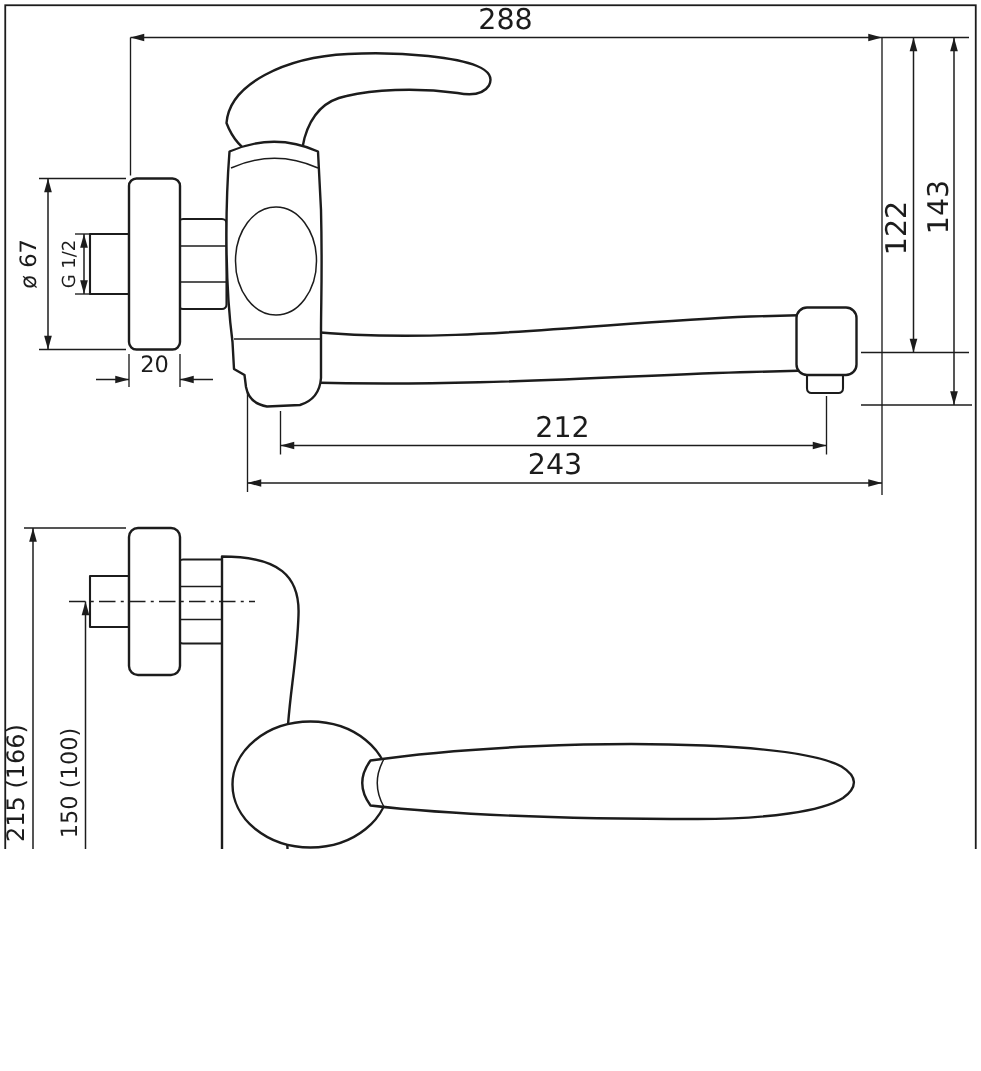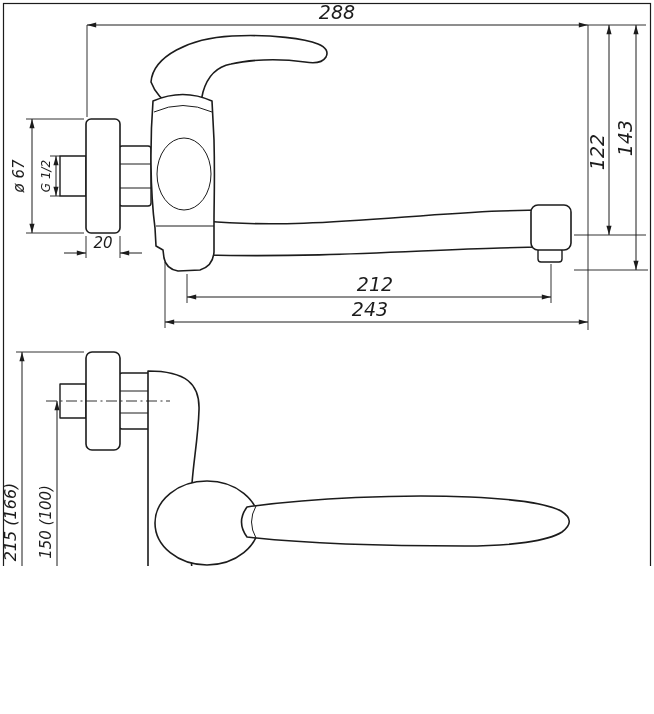--- a/index.html
+++ b/index.html
@@ -1,17 +1,17 @@
 <!DOCTYPE html>
 <html style="--line: #1c1c1c; --bg: #ffffff;"><head>
 <meta charset="utf-8">
 <style>
   :root { --line: #1c1c1c; --bg: #ffffff; }
   html, body { margin: 0; padding: 0; background: var(--bg); }
-  .stage { width: 654px; height: 566px; position: relative; background: var(--bg); font-style: italic; }
+  .stage { width: 654px; height: 566px; position: relative; background: var(--bg); }
   svg { display: block; }
   .outline  { fill: #fff; stroke: var(--line); stroke-width: 1.6; stroke-linejoin: round; }
   .outline2 { fill: #fff; stroke: var(--line); stroke-width: 1.4; stroke-linejoin: round; }
   .detail   { fill: none; stroke: var(--line); stroke-width: 1; }
   .dim      { fill: none; stroke: var(--line); stroke-width: 1; }
   .ext      { fill: none; stroke: var(--line); stroke-width: 0.9; }
   .center   { fill: none; stroke: var(--line); stroke-width: 0.9; stroke-dasharray: 11 3.5 2 3.5; }
   .border   { fill: none; stroke: var(--line); stroke-width: 1.2; }
   text { fill: var(--line); font-family: "DejaVu Sans", "Liberation Sans", sans-serif; }
   .t-lg { font-size: 19px; }

